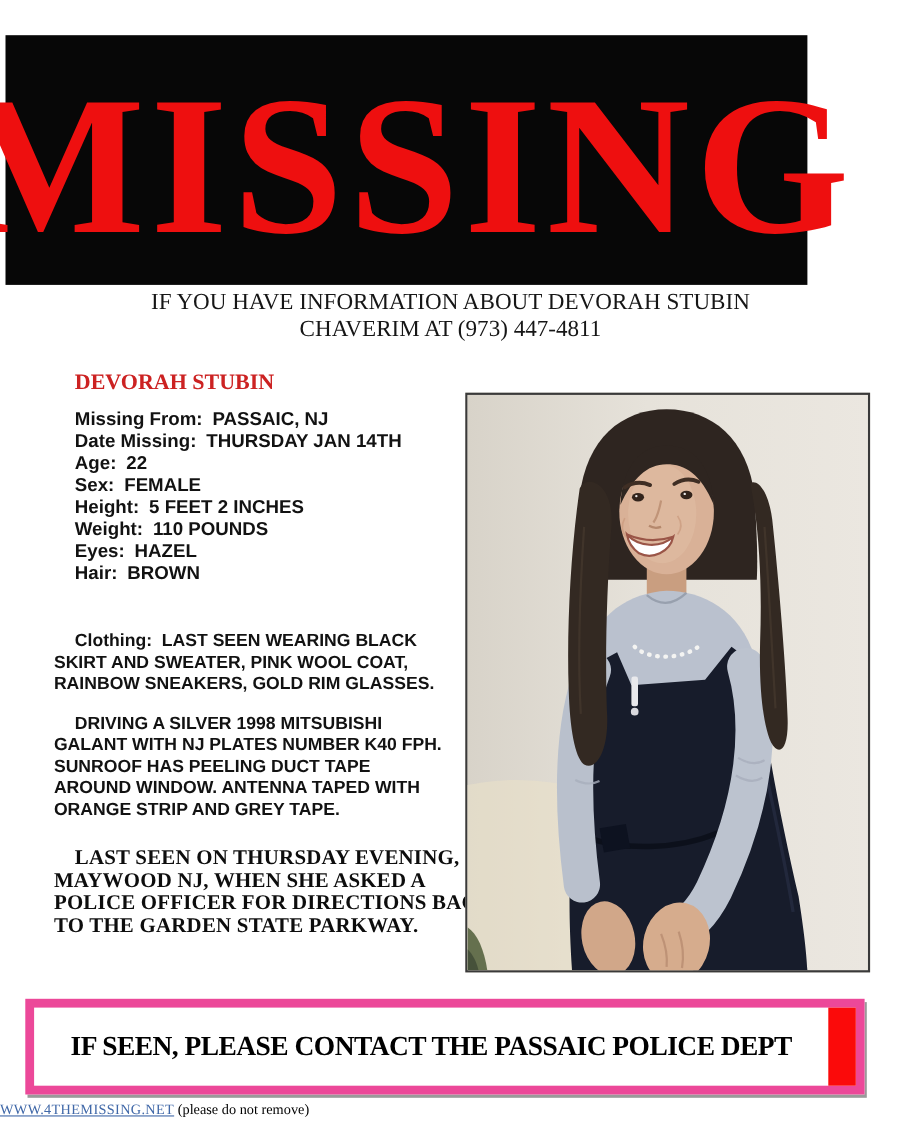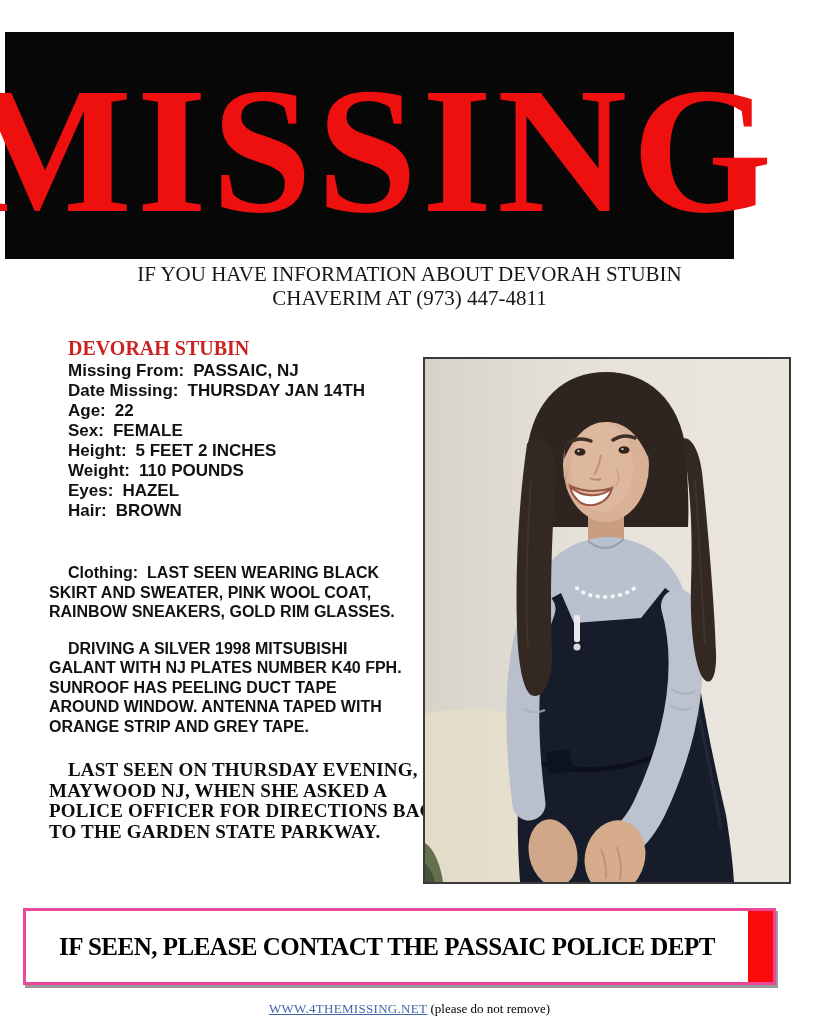--- a/index.html
+++ b/index.html
@@ -17,21 +17,21 @@
   
   .info-header{position:absolute;left:0;top:263px;width:100%;text-align:center;
                font-size:21px;line-height:23.5px;color:#161616;}
   .info-header .para-line{white-space:pre;}
 
   
   .left-col{position:absolute;left:49px;top:337px;width:398px;}
   .name-heading{font-family:"Liberation Serif",serif;font-weight:700;
                 font-size:20px;line-height:22px;padding-left:19px;
                 color:var(--name-red,#cc2222);}
-  .details{margin-top:2px;font-family:"Liberation Sans",sans-serif;
+  .details{margin-top:12px;font-family:"Liberation Sans",sans-serif;
            font-weight:700;font-size:17px;line-height:20px;color:#121212;
            padding-left:19px;}
   .detail-row{white-space:pre;}
   .detail-row .dl{margin-right:9px;}
 
   .para{font-family:"Liberation Sans",sans-serif;font-weight:700;
         font-size:16px;line-height:19.5px;color:#121212;}
   .para .para-line{white-space:pre;}
   .para .para-line:first-child{padding-left:19px;}
   .para-clothing{margin-top:42px;}
@@ -39,32 +39,32 @@
   .para-lastseen{margin-top:24px;font-family:"Liberation Serif",serif;
                  font-size:19px;line-height:20.5px;letter-spacing:.2px;color:#0d0d0d;}
 
   
   .photo{position:absolute;left:423px;top:357px;width:364px;height:523px;
          border:2px solid #3a3a3a;background:#e6e1d8;}
   .photo svg{display:block;}
 
   
   .contact-box{position:absolute;left:23px;top:908px;width:747px;height:71px;
-               background:#ffffff;border:3px solid #ec4899;
+               background:#ffffff;border:8px solid #ec4899;
                box-shadow:2px 3px 0 #9a9a9a;}
   .contact-strip{position:absolute;top:0;right:0;bottom:0;width:25px;
                  background:var(--accent-red,#fb0a0a);}
   .contact-text{position:absolute;left:0;top:0;bottom:0;right:25px;
                 display:flex;flex-direction:column;align-items:center;justify-content:center;
                 font-family:"Liberation Serif",serif;font-weight:700;
                 font-size:25px;line-height:27px;letter-spacing:-.5px;color:#000;}
   .contact-text .para-line{white-space:pre;}
 
   
-  .footer{position:absolute;left:0;top:1001px;width:100%;text-align:center;
+  .footer{position:absolute;left:0;top:1001px;width:100%;
           font-size:13px;color:#000;}
   .footer a{color:var(--link-blue,#4068a8);text-decoration:underline;letter-spacing:.3px;}
 </style>
 </head>
 <body>
 
 <div class="banner">
   <div class="headline">MISSING</div>
 </div>
 

